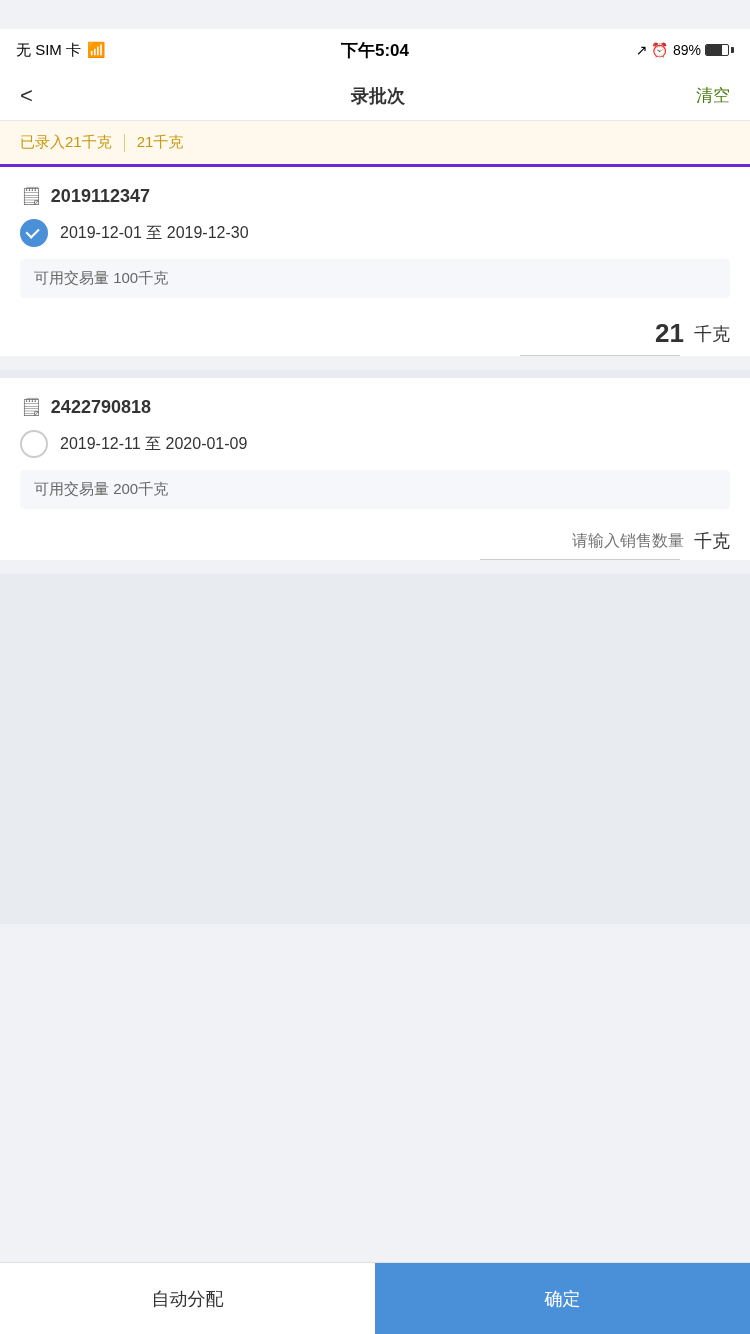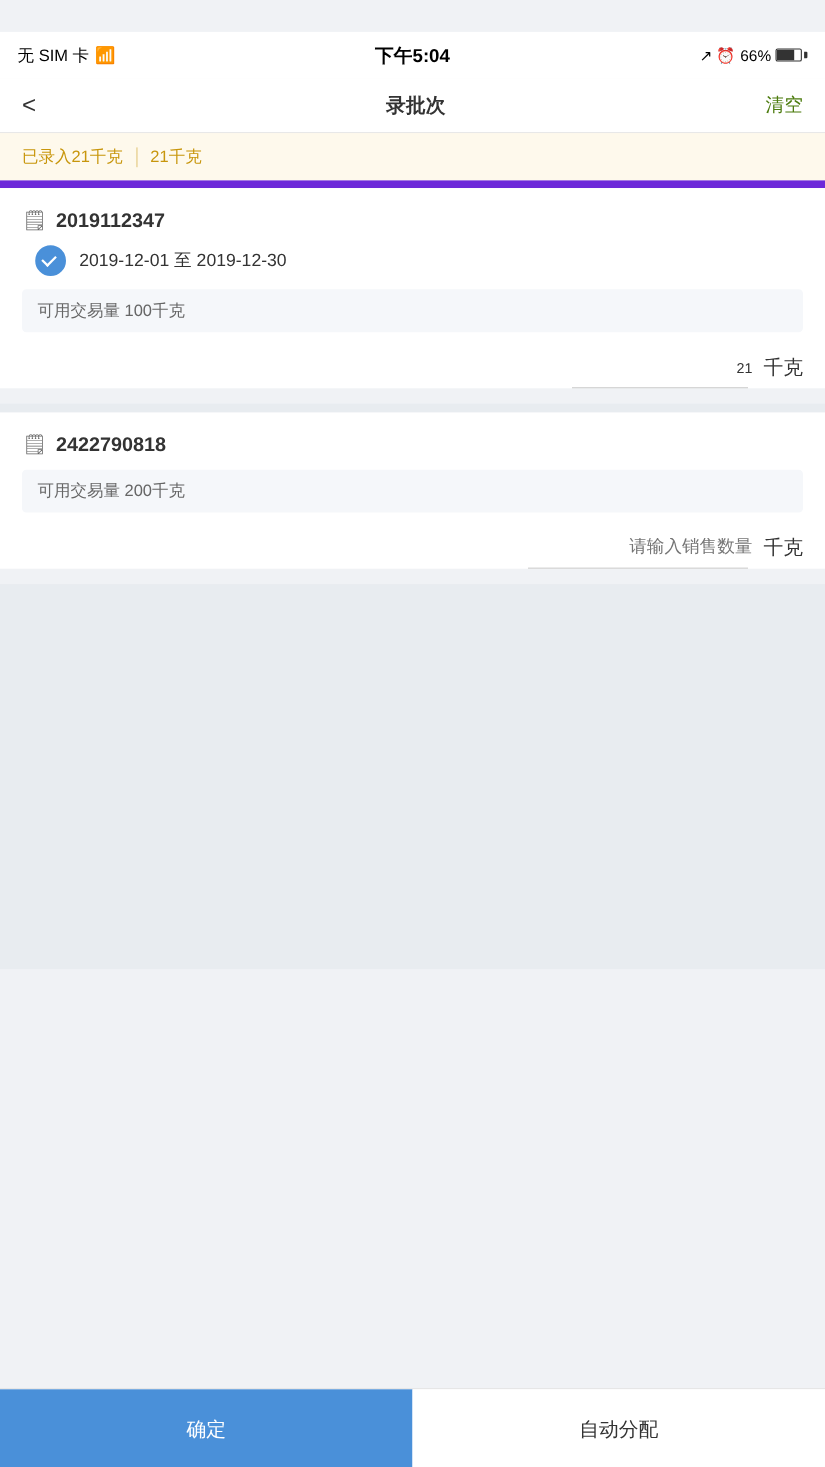--- a/index.html
+++ b/index.html
@@ -96,21 +96,21 @@
       cursor: pointer;
     }
 
     
     .info-banner {
       background: #fef9ec;
       padding: 12px 20px;
       display: flex;
       align-items: center;
       gap: 12px;
-      border-bottom: 7px solid #6d28d9;
+      border-bottom: 3px solid #6d28d9;
     }
     .info-text {
       font-size: 15px;
       color: #c8960c;
       font-weight: 500;
     }
     .info-divider {
       width: 1px;
       height: 18px;
       background: #c8960c;
@@ -138,21 +138,21 @@
     .batch-id {
       font-size: 18px;
       font-weight: 600;
       color: #333;
       text-align: right;
     }
 
     .batch-row {
       display: flex;
       align-items: center;
-      padding: 4px 20px 8px 32px;
+      padding: 4px 20px 8px 20px;
       gap: 12px;
     }
 
     .radio-circle {
       width: 28px;
       height: 28px;
       border-radius: 50%;
       border: 2px solid #ccc;
       background: #fff;
       display: flex;
@@ -183,23 +183,23 @@
     .batch-avail {
       margin: 4px 20px 12px 20px;
       background: #f5f7fa;
       border-radius: 4px;
       padding: 10px 14px;
       font-size: 15px;
       color: #666;
     }
 
     .quantity-value {
-      font-size: 13px;
-      color: #333;
-      font-weight: 400;
+      font-size: 26px;
+      color: #333;
+      font-weight: 700;
     }
 
     .unit-text {
       font-size: 18px;
       color: #333;
     }
 
     
     .section-divider {
       height: 8px;
@@ -266,21 +266,21 @@
 
 <div class="status-bar">
   <div class="status-left">
     <span>无 SIM 卡</span>
     <span>📶</span>
   </div>
   <div class="status-center">下午5:04</div>
   <div class="status-right">
     <span>↗</span>
     <span>⏰</span>
-    <span>66%</span>
+    <span>89%</span>
     <div class="battery-bar">
       <div class="battery-rect">
         <div class="battery-fill"></div>
       </div>
       <div class="battery-tip"></div>
     </div>
   </div>
 </div>
 
 <div class="nav-bar">
@@ -319,33 +319,37 @@
     </div>
   </div>
 
   <div class="section-divider"></div>
 
   <div class="batch-item">
     <div class="batch-header">
       <span class="batch-icon">🗒</span>
       <span class="batch-id">2422790818</span>
     </div>
+    <div class="batch-row">
+      <div class="radio-circle"></div>
+      <span class="batch-date">2019-12-11 至 2020-01-09</span>
+    </div>
     <div class="batch-avail">
       <span>可用交易量 200千克</span>
     </div>
 
     <div style="padding: 8px 20px 0 20px; display: flex; justify-content: flex-end; align-items: center; gap: 10px;">
       <input type="text" class="placeholder-input" placeholder="请输入销售数量" style="">
       <span class="unit-text">千克</span>
     </div>
     <div style="margin: 6px 70px 14px 20px; display: flex; justify-content: flex-end;">
       <div style="width: 200px; height: 1px; background: #ccc;"></div>
     </div>
   </div>
 
   <div class="bottom-area"></div>
 
 </div>
 
 <div class="footer">
+  <button class="footer-btn auto">自动分配</button>
   <button class="footer-btn confirm">确定</button>
-  <button class="footer-btn auto">自动分配</button>
 </div>
 
 </body></html>

